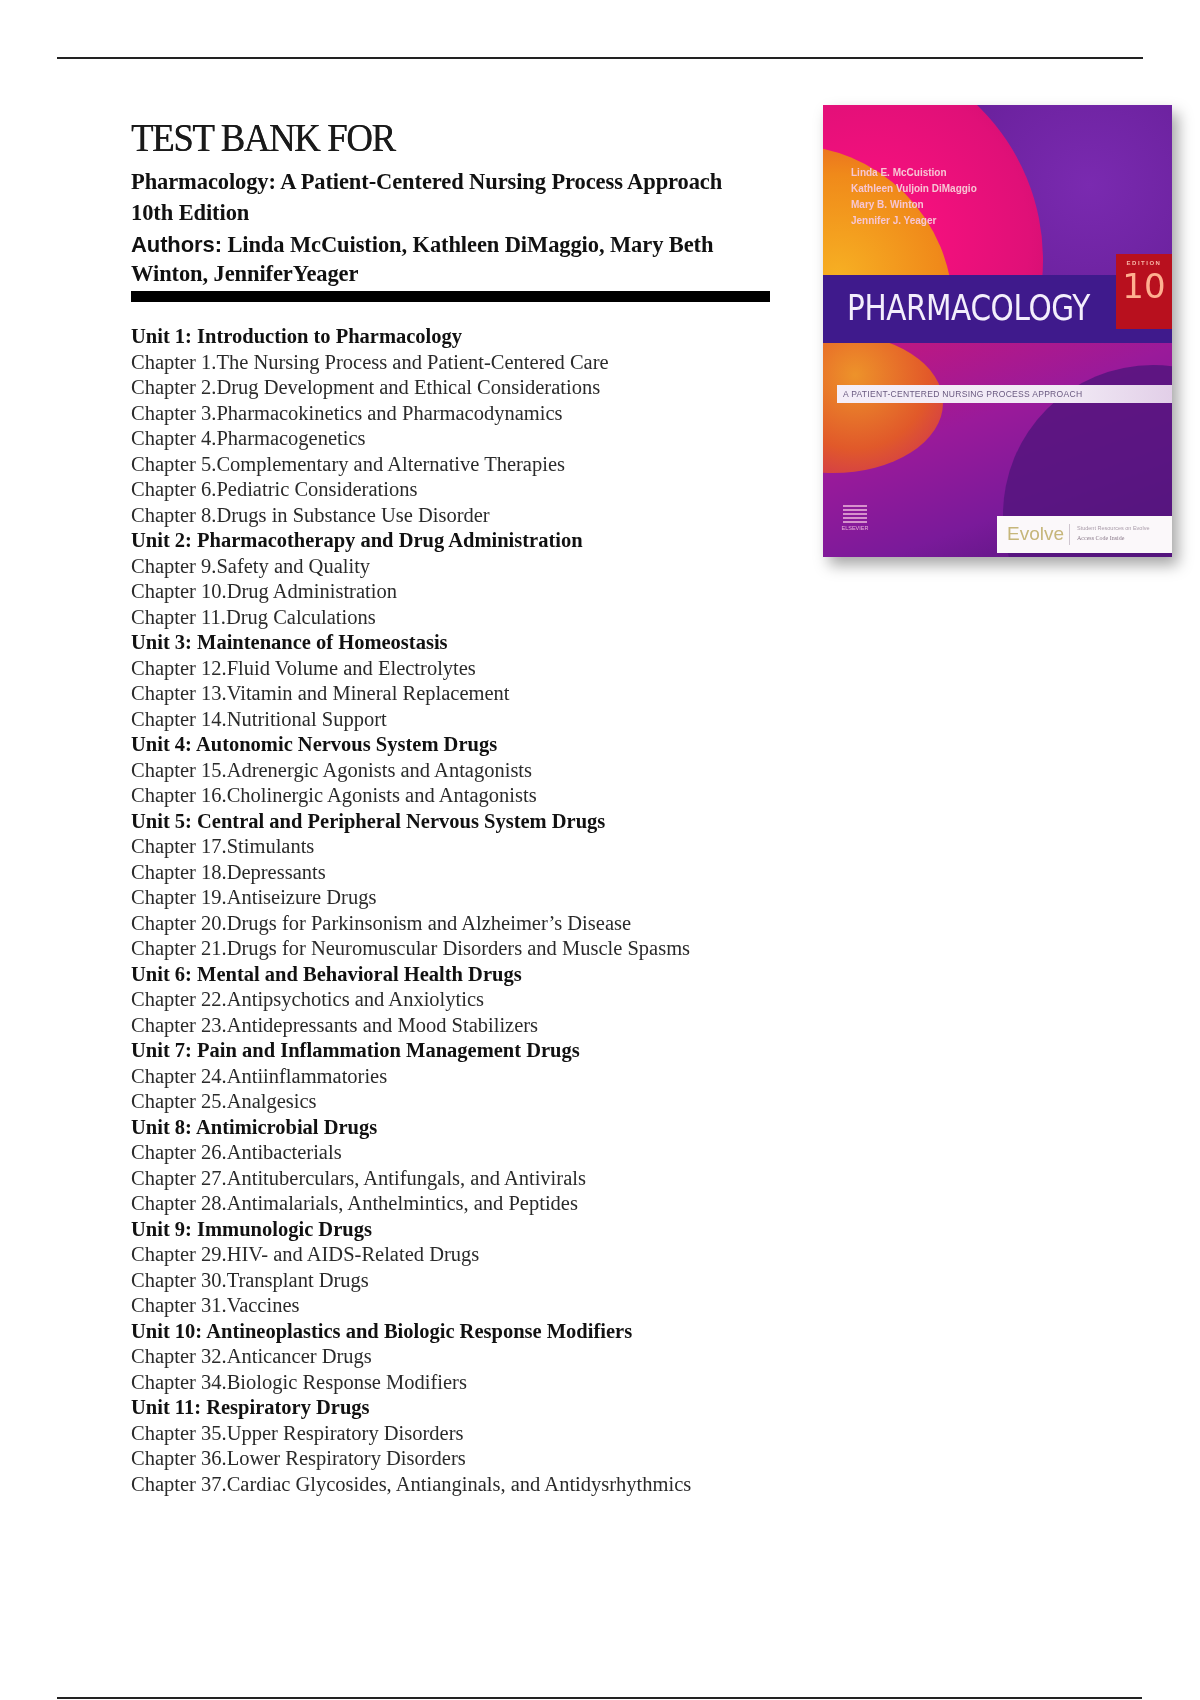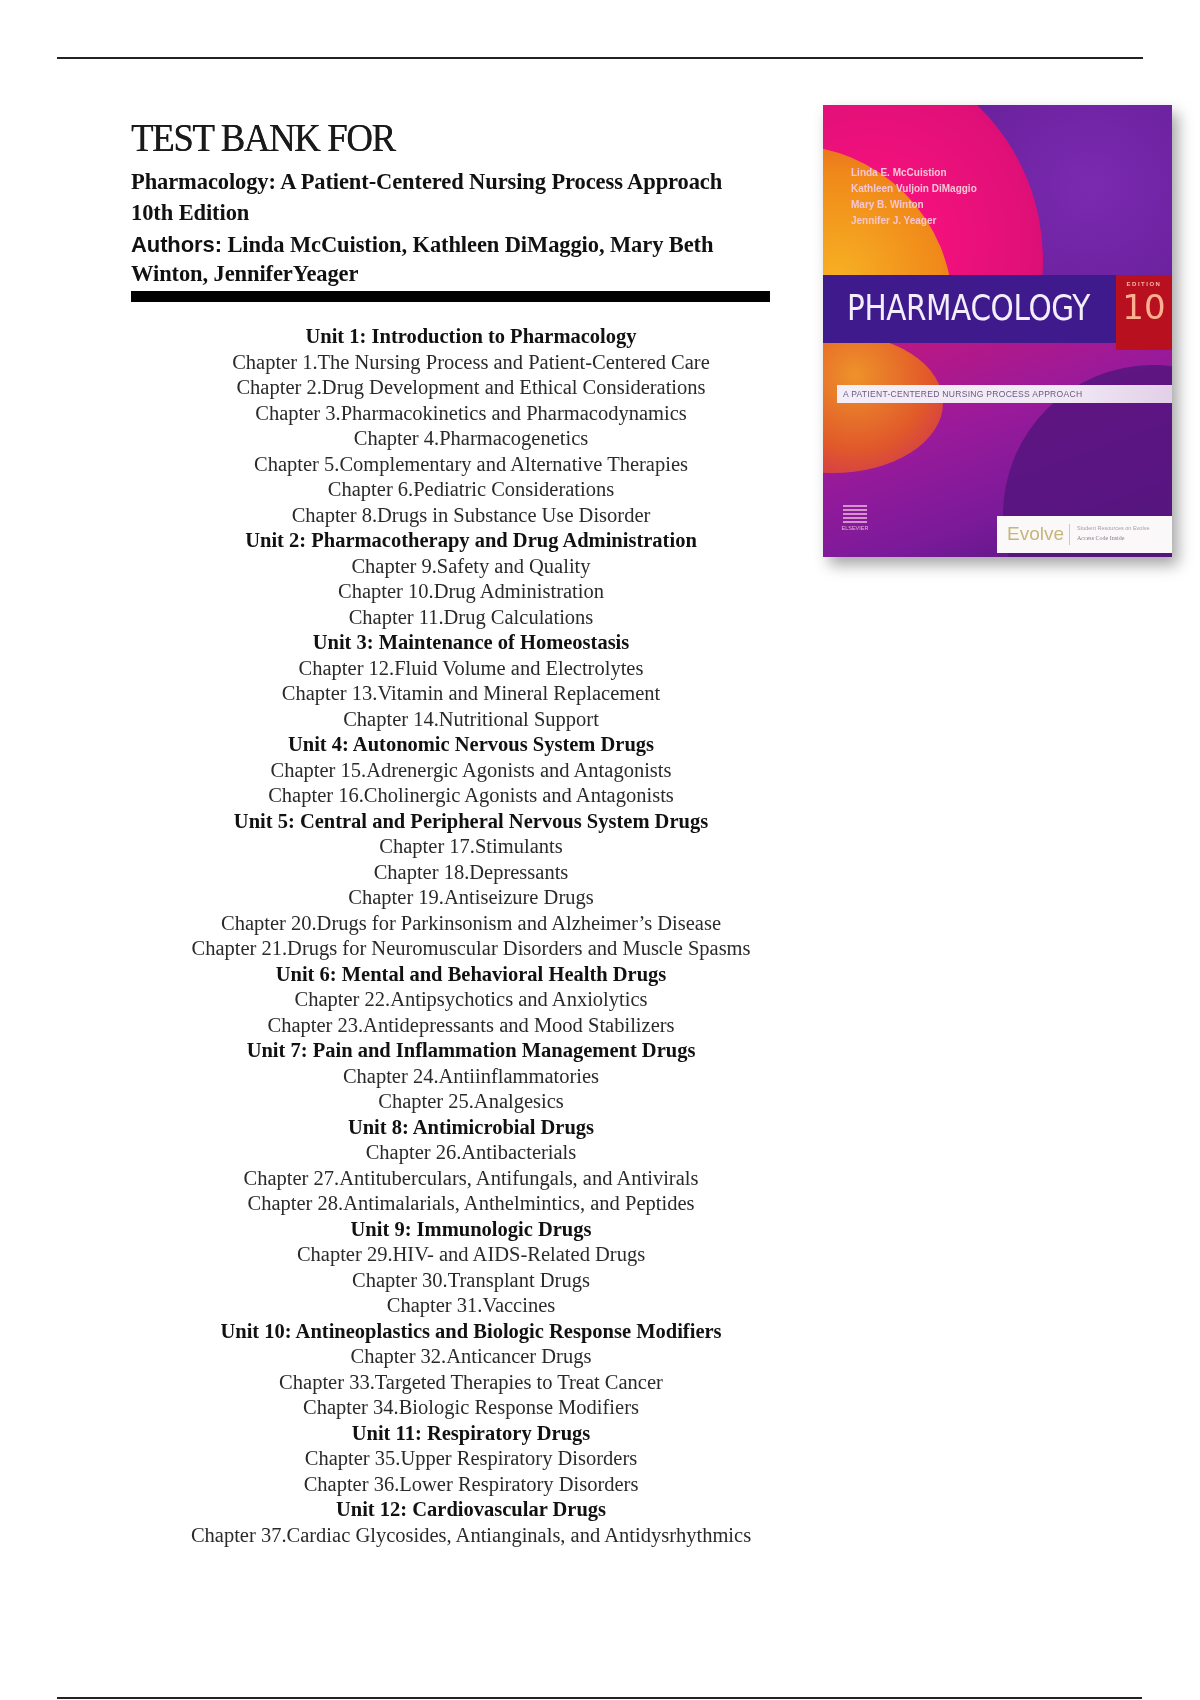--- a/index.html
+++ b/index.html
@@ -18,21 +18,21 @@
     .sub { position: absolute; left: 131px; font-size: 22.5px; font-weight: bold; color: #111; white-space: nowrap; letter-spacing: -0.1px; }
     .sub1 { top: 169px; }
     .sub2 { top: 200px; }
     .sub3 { top: 232px; }
     .sub4 { top: 261px; }
     .authors-label { font-family: "Liberation Sans", sans-serif; font-weight: bold; font-size: 22px; }
 
     .thick-bar { position: absolute; left: 131px; top: 291px; width: 639px; height: 11px; background: #000; }
 
     .toc { position: absolute; left: 131px; top: 324px; width: 680px; }
-    .toc-line { height: 25.5px; line-height: 25.5px; font-size: 20.5px; white-space: nowrap; color: #2a2a2a; text-align: center; }
+    .toc-line { height: 25.5px; line-height: 25.5px; font-size: 20.5px; white-space: nowrap; color: #2a2a2a; }
     .toc-line.unit { font-weight: bold; color: #111; }
 
     
     .cover {
       position: absolute; left: 823px; top: 105px; width: 349px; height: 452px;
       overflow: hidden;
       box-shadow: 6px 8px 14px rgba(0,0,0,0.35);
       background: #6a1a8a;
     }
     .cov-layer { position: absolute; border-radius: 50%; }
@@ -46,21 +46,21 @@
     .cov-lower {
       position: absolute; left: 0; top: 230px; width: 349px; height: 222px;
       background: linear-gradient(160deg, #c8177a 0%, #9a1a9a 40%, #7a1a9a 70%, #4e1478 100%);
     }
     .cov-lower-arc { position: absolute; left: 180px; top: 260px; width: 300px; height: 300px; border-radius: 50%; background: #55157e; opacity: 0.85; }
     .cov-lower-orange { position: absolute; left: -100px; top: 228px; width: 220px; height: 140px; border-radius: 50%; background: radial-gradient(circle at 60% 30%, #f3a020 0%, #e8601e 45%, #d02a58 80%); opacity: 0.9; }
 
     .cov-authors { position: absolute; left: 28px; top: 60px; font-family: "Liberation Sans", sans-serif; font-size: 10px; font-weight: bold; color: #f7c6d4; line-height: 16px; }
     .cov-band { position: absolute; left: 0; top: 170px; width: 349px; height: 68px; background: #3f1a8c; }
     .cov-title { position: absolute; left: 24px; top: 182px; font-family: "DejaVu Sans", sans-serif; font-size: 36px; color: #f3eefc; letter-spacing: -0.5px; transform: scaleX(0.82); transform-origin: left top; white-space: nowrap; }
-    .cov-ed-box { position: absolute; left: 293px; top: 170px; width: 56px; height: 75px; background: #b8101e; }
+    .cov-ed-box { position: absolute; left: 293px; top: 149px; width: 56px; height: 75px; background: #b8101e; }
     .cov-ed-label { position: absolute; left: 0; top: 6px; width: 56px; text-align: center; font-family: "Liberation Sans", sans-serif; font-size: 6px; font-weight: bold; letter-spacing: 1.5px; color: #f8b8a8; }
     .cov-ed-num { position: absolute; left: 0; top: 12px; width: 56px; text-align: center; font-family: "DejaVu Sans", sans-serif; font-size: 34px; color: #ffb090; font-weight: normal; }
     .cov-strip { position: absolute; left: 14px; top: 280px; width: 335px; height: 18px; background: linear-gradient(90deg, #f4eef8 0%, #f0e8f4 70%, #e2cfe8 100%); padding-left: 32px; }
     .cov-strip-text { position: absolute; left: 6px; top: 3px; font-family: "Liberation Sans", sans-serif; font-size: 9.5px; color: #6a5a80; letter-spacing: 0.3px; white-space: nowrap; transform: scaleX(0.9); transform-origin: left top; }
     .cov-evolve { position: absolute; left: 174px; top: 395px; width: 175px; height: 37px; background: #fbf8fa; margin-top: 16px; }
     .cov-evolve-word { position: absolute; left: 10px; top: 7px; font-family: "Liberation Sans", sans-serif; font-size: 19px; color: #c6b67a; }
     .cov-evolve-div { position: absolute; left: 72px; top: 8px; width: 1px; height: 21px; background: #cfc6cf; }
     .cov-evolve-sub1 { position: absolute; left: 80px; top: 9px; font-family: "Liberation Sans", sans-serif; font-size: 5.5px; color: #a89aa8; white-space: nowrap; }
     .cov-evolve-sub2 { position: absolute; left: 80px; top: 19px; font-family: "Liberation Serif", serif; font-size: 6px; color: #8a7a8a; white-space: nowrap; }
     .cov-publisher { position: absolute; left: 18px; top: 398px; width: 28px; height: 32px; }
@@ -114,26 +114,24 @@
     <div class="toc-line unit">Unit 8: Antimicrobial Drugs</div>
     <div class="toc-line">Chapter 26.Antibacterials</div>
     <div class="toc-line">Chapter 27.Antituberculars, Antifungals, and Antivirals</div>
     <div class="toc-line">Chapter 28.Antimalarials, Anthelmintics, and Peptides</div>
     <div class="toc-line unit">Unit 9: Immunologic Drugs</div>
     <div class="toc-line">Chapter 29.HIV- and AIDS-Related Drugs</div>
     <div class="toc-line">Chapter 30.Transplant Drugs</div>
     <div class="toc-line">Chapter 31.Vaccines</div>
     <div class="toc-line unit">Unit 10: Antineoplastics and Biologic Response Modifiers</div>
     <div class="toc-line">Chapter 32.Anticancer Drugs</div>
-    <div class="toc-line">Chapter 33.Targeted Therapies to Treat Cancer</div>
     <div class="toc-line">Chapter 34.Biologic Response Modifiers</div>
     <div class="toc-line unit">Unit 11: Respiratory Drugs</div>
     <div class="toc-line">Chapter 35.Upper Respiratory Disorders</div>
     <div class="toc-line">Chapter 36.Lower Respiratory Disorders</div>
-    <div class="toc-line unit">Unit 12: Cardiovascular Drugs</div>
     <div class="toc-line">Chapter 37.Cardiac Glycosides, Antianginals, and Antidysrhythmics</div>
   </div>
 
 <div class="cover">
   <div class="cov-bg"></div>
   <div class="cov-layer cov-arc1"></div>
   <div class="cov-layer cov-arc2"></div>
   <div class="cov-layer cov-arc3"></div>
   <div class="cov-lower"></div>
   <div class="cov-lower-orange"></div>

